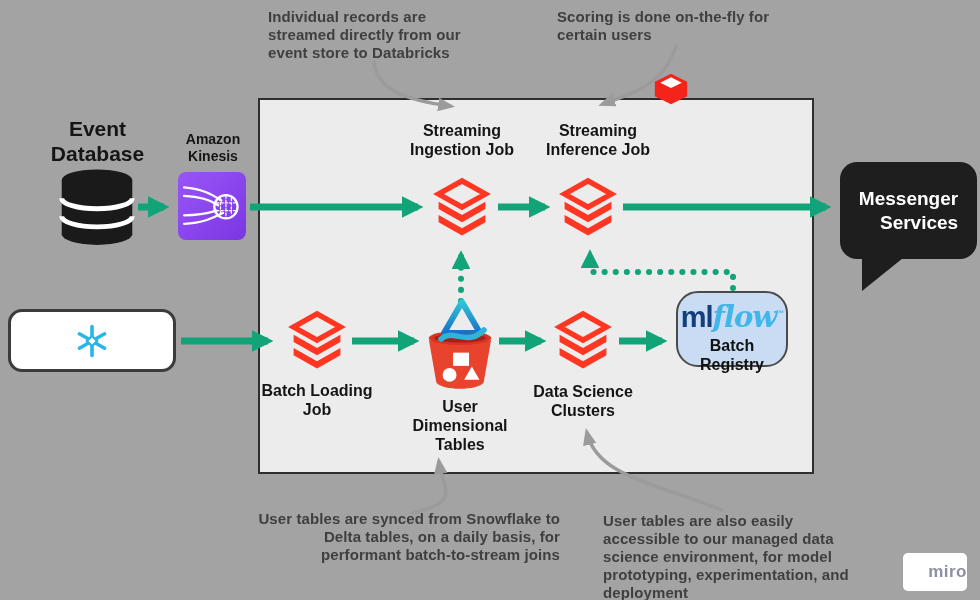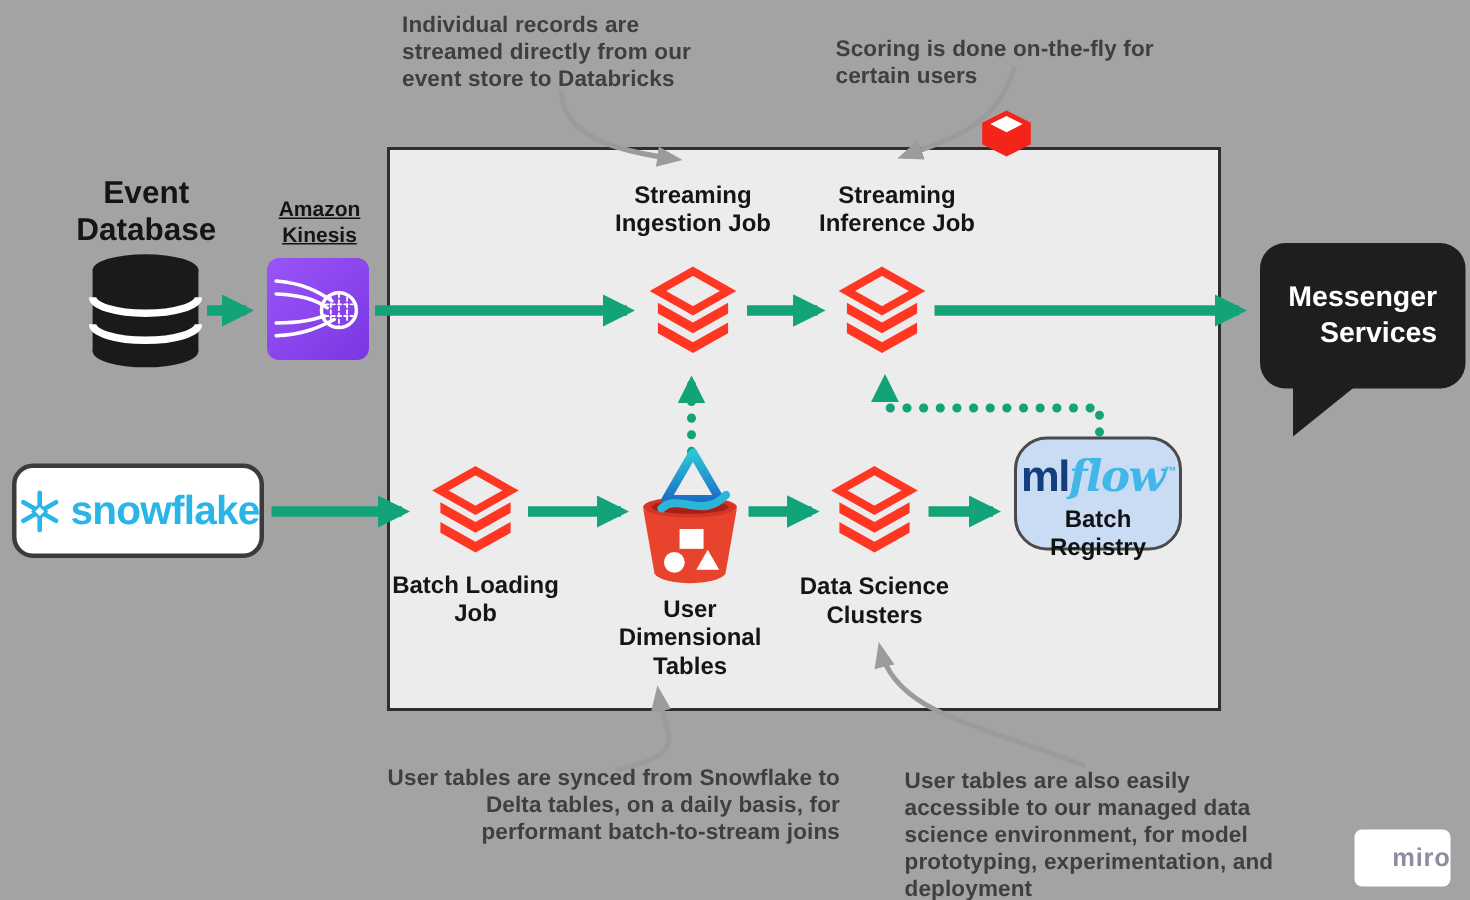--- a/index.html
+++ b/index.html
@@ -74,42 +74,42 @@
       <path d="M374,62 C377,90 406,100 450,106" marker-end="url(#mk-gray)"></path>
       <path d="M676,46 C664,84 636,92 603,104" marker-end="url(#mk-gray)"></path>
       <path d="M412,513 C462,502 443,490 439,462" marker-end="url(#mk-gray)"></path>
       <path d="M722,510 C654,483 597,476 587,433" marker-end="url(#mk-gray)"></path>
     </g>
   </svg>
 
   <div class="note" style="left:268px;top:8px;width:215px;">Individual records are
 streamed directly from our
 event store to Databricks</div>
-  <div class="note" style="left:557px;top:24px;width:240px;">Scoring is done on-the-fly for
+  <div class="note" style="left:557px;top:8px;width:240px;">Scoring is done on-the-fly for
 certain users</div>
   <div class="note" style="left:250px;top:510px;width:310px;text-align:right;">User tables are synced from Snowflake to
 Delta tables, on a daily basis, for
 performant batch-to-stream joins</div>
   <div class="note" style="left:603px;top:512px;width:255px;">User tables are also easily
 accessible to our managed data
 science environment, for model
 prototyping, experimentation, and
 deployment</div>
 
   <div class="nlabel" style="left:25px;top:116px;width:145px;font-size:21px;line-height:25px;">Event
 Database</div>
   <svg class="icon" style="left:55px;top:167px;" width="84" height="82" viewBox="0 0 100 100">
     <ellipse cx="50" cy="16" rx="43" ry="13" fill="#1a1a1a"></ellipse>
     <rect x="7" y="16" width="86" height="66" fill="#1a1a1a"></rect>
     <ellipse cx="50" cy="82" rx="43" ry="13" fill="#1a1a1a"></ellipse>
     <path d="M7,38 a43,13 0 0 0 86,0" stroke="#ffffff" stroke-width="6" fill="none"></path>
     <path d="M7,60 a43,13 0 0 0 86,0" stroke="#ffffff" stroke-width="6" fill="none"></path>
   </svg>
 
-  <div class="nlabel" style="left:173px;top:131px;width:80px;font-size:14px;line-height:17px;text-decoration:underline;">Amazon
+  <div class="nlabel" style="left:173px;top:131px;width:80px;font-size:14px;line-height:17px;">Amazon
 Kinesis</div>
   <div id="kinesis-icon" class="icon">
     <svg width="62" height="62" viewBox="0 0 80 80" fill="none" stroke="#ffffff" stroke-width="3" stroke-linecap="round">
       <path d="M4,16 C28,18 40,25 52,33"></path>
       <path d="M4,27 C26,28 38,32 48,39"></path>
       <path d="M4,52 C26,52 36,49 46,46"></path>
       <path d="M4,63 C30,62 44,54 54,49"></path>
       <circle cx="58" cy="41" r="15"></circle>
       <path d="M46,36 h24 M46,46 h24 M58,27 v28 M51,30 v22 M65,30 v22" stroke-width="1.6" stroke-dasharray="3 2.5"></path>
     </svg>
@@ -177,21 +177,20 @@
 
   <div id="snowflake-box">
     <svg width="36" height="36" viewBox="0 0 40 40">
       <g stroke="#29b5e8" stroke-width="4" stroke-linecap="round">
         <path d="M20,4 V36"></path>
           <path d="M6,12 L34,28"></path>
           <path d="M34,12 L6,28"></path>
       </g>
       <rect x="16" y="16" width="8" height="8" fill="#ffffff" stroke="#29b5e8" stroke-width="2.5" transform="rotate(45 20 20)"></rect>
     </svg>
-    <span id="snowflake-word">snowflake</span>
   </div>
 
   <div id="messenger-bubble">
     <div id="messenger-label">Messenger
 Services</div>
   </div>
   <div id="messenger-tail"></div>
 
   <svg class="icon" style="left:653px;top:71px;z-index:5;" width="36" height="36" viewBox="0 0 40 38">
     <polygon points="20,2 38,11 38,27 20,36 2,27 2,11" fill="#f5241a"></polygon>

